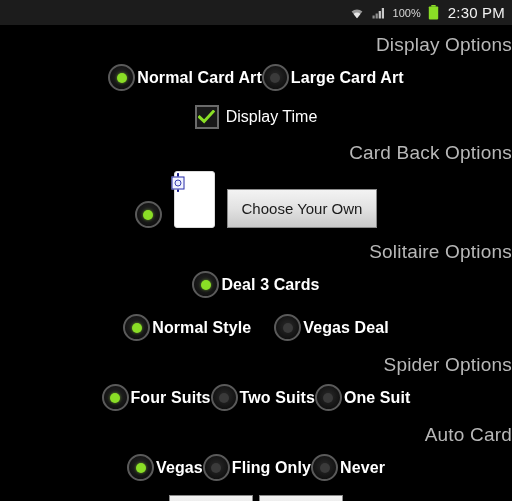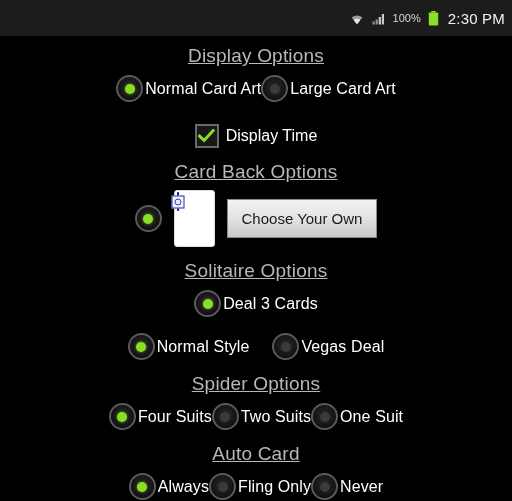--- a/index.html
+++ b/index.html
@@ -11,21 +11,21 @@
     width: 512px;
     height: 501px;
     overflow: hidden;
     font-family: "Liberation Sans", sans-serif;
     color: #ffffff;
     position: relative;
   }
 
   
   .statusbar {
-    height: 36px;
+    height: 25px;
     width: 100%;
     background: #1c1c1c;
     display: flex;
     align-items: center;
     justify-content: flex-end;
     padding-right: 7px;
     box-sizing: border-box;
     gap: 7px;
   }
   .sb-icon { display: flex; align-items: center; }
@@ -42,28 +42,27 @@
   }
 
   
   .settings {
     width: 100%;
     padding-top: 8px;
     box-sizing: border-box;
   }
 
   .section-title {
-    text-align: center;
+    text-align: right;
     font-size: 19px;
     color: #b8b8b8;
     letter-spacing: 0.2px;
     margin: 0;
     padding: 0;
     line-height: 24px;
-    text-decoration: underline;
   }
 
   .row {
     display: flex;
     align-items: center;
     justify-content: center;
     margin: 0 auto;
   }
 
   
@@ -92,24 +91,25 @@
   .radio.checked .dot {
     background: #8ade26;
     box-shadow: 0 0 3px rgba(138,222,38,0.6);
   }
   .radio-label {
     font-size: 16px;
     color: #ffffff;
     margin-left: 2px;
     white-space: nowrap;
     letter-spacing: 0.1px;
-  }
-
-  
-  .checkbox-row { margin-top: 22px; text-align: right; }
+    font-weight: bold;
+  }
+
+  
+  .checkbox-row { margin-top: 14px; text-align: right; }
   .checkbox {
     width: 24px;
     height: 24px;
     background: #181818;
     border: 2px solid #6a6a6a;
     box-sizing: border-box;
     display: flex;
     align-items: center;
     justify-content: center;
     flex: none;
@@ -119,20 +119,21 @@
     font-size: 16px;
     color: #ffffff;
     margin-left: 7px;
     white-space: nowrap;
   }
 
   
   .cardback-row {
     margin-top: 6px;
     gap: 12px;
+    align-items: flex-end;
   }
   .cardback-img {
     width: 41px;
     height: 57px;
     border-radius: 3px;
     background: #ffffff;
     border: 1px solid #dcdcdc;
     padding: 2px;
     box-sizing: border-box;
     flex: none;
@@ -326,21 +327,21 @@
     </div>
   </div>
 
   <div class="section-title mt-sec">Auto Card</div>
 
   <div class="row mt-row">
     <div class="radio-item">
       <span class="radio checked">
           <span class="dot"></span>
         </span>
-      <span class="radio-label">Always</span>
+      <span class="radio-label">Vegas</span>
     </div>
     <div class="radio-item">
       <span class="radio">
           <span class="dot"></span>
         </span>
       <span class="radio-label">Fling Only</span>
     </div>
     <div class="radio-item">
       <span class="radio">
           <span class="dot"></span>

